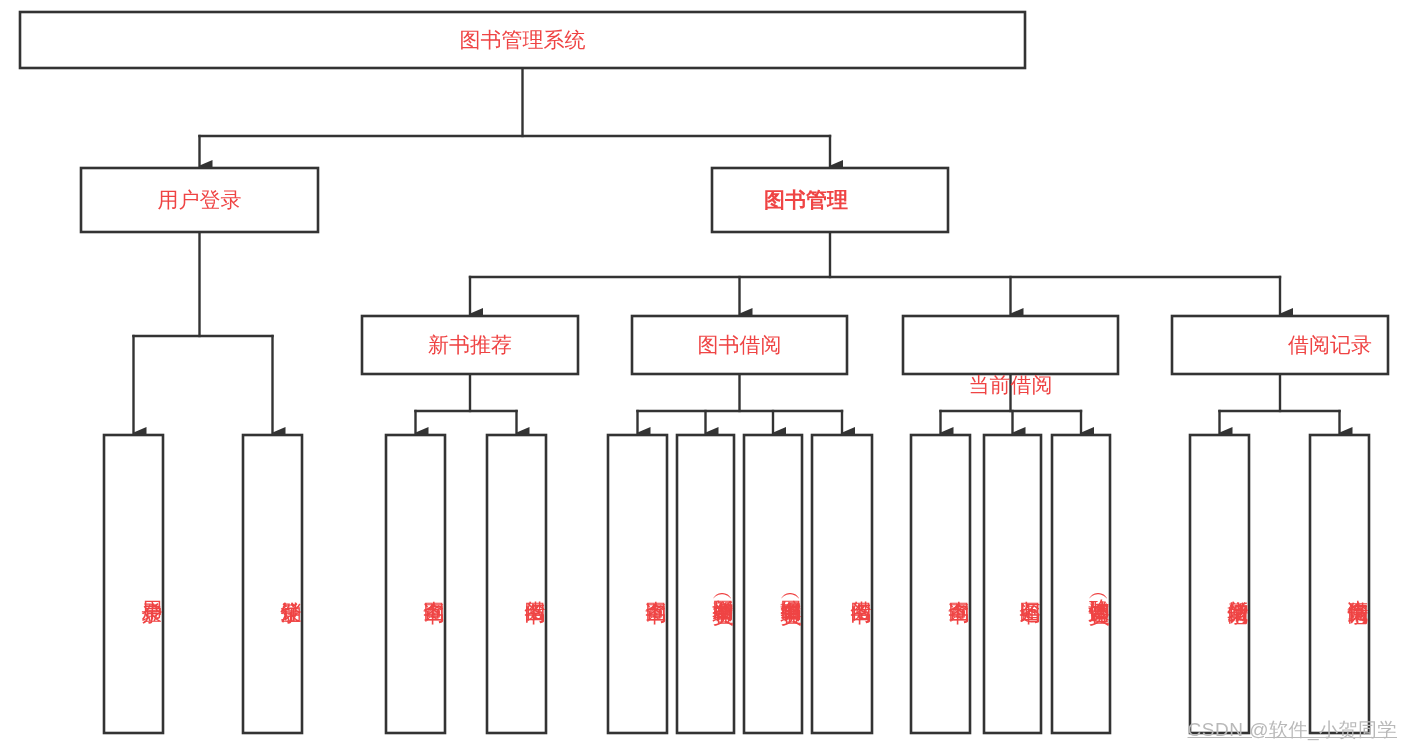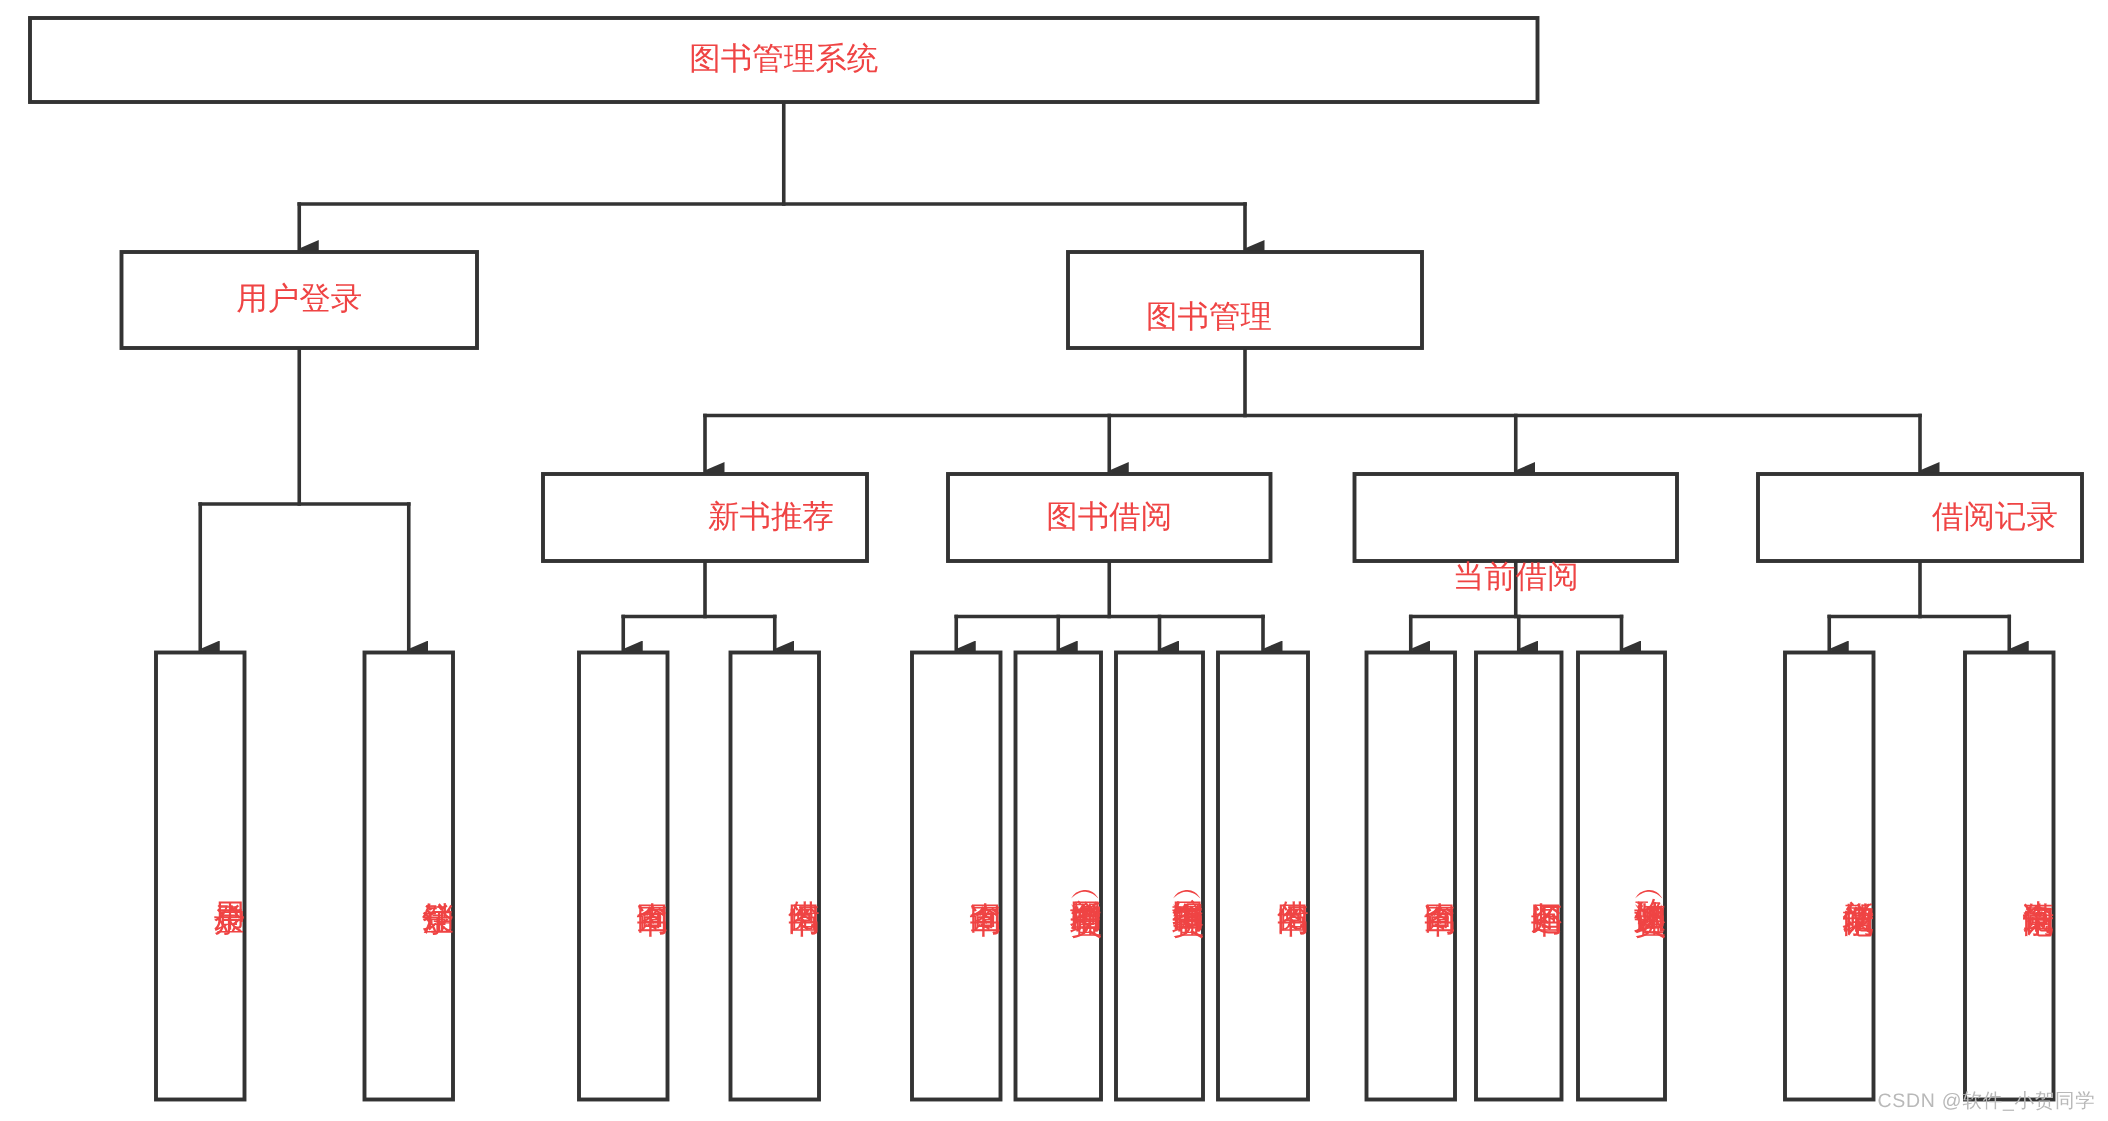--- a/index.html
+++ b/index.html
@@ -32,24 +32,25 @@
     letter-spacing:1px;
     line-height:1.0;
     align-items:flex-start;
     padding-top:4px;
     box-sizing:border-box;
   }
   .watermark{
     position:absolute;
     right:8px;bottom:4px;
     color:#b9b9b9;
-    font-size:13px;
+    font-size:19px;
     letter-spacing:0.5px;
     white-space:nowrap;
     pointer-events:none;
+    text-decoration:underline;
   }
 </style>
 </head>
 <body>
 
 <div id="diagram-root">
 
   <svg class="diagram-canvas" viewBox="0 0 1405 747">
     <defs>
       <marker id="arrow" viewBox="0 0 12 14" refX="6" refY="13" markerWidth="12" markerHeight="14" orient="auto-start-reverse" markerUnits="userSpaceOnUse">
@@ -112,22 +113,22 @@
         <rect x="984" y="435" width="57" height="298" class="node-box"></rect>
         <rect x="1052" y="435" width="58" height="298" class="node-box"></rect>
         <rect x="1190" y="435" width="59" height="298" class="node-box"></rect>
         <rect x="1310" y="435" width="59" height="298" class="node-box"></rect>
       </g>
   </svg>
 
   <div id="labels-layer">
       <div class="node-label" style="left: 20px; top: 12px; width: 1005px; height: 56px;">图书管理系统</div>
       <div class="node-label" style="left: 81px; top: 168px; width: 237px; height: 64px;">用户登录</div>
-      <div class="node-label" style="left: 712px; top: 180px; width: 188px; height: 64px;">图书管理</div>
-      <div class="node-label" style="left: 362px; top: 316px; width: 216px; height: 58px; margin-left: 44px;">新书推荐</div>
+      <div class="node-label" style="left: 712px; top: 168px; width: 188px; height: 64px; font-weight: bold;">图书管理</div>
+      <div class="node-label" style="left: 362px; top: 316px; width: 216px; height: 58px;">新书推荐</div>
       <div class="node-label" style="left: 632px; top: 316px; width: 215px; height: 58px;">图书借阅</div>
       <div class="node-label" style="left: 903px; top: 316px; width: 215px; height: 58px; margin-top: 40px;">当前借阅</div>
       <div class="node-label" style="left: 1222px; top: 316px; width: 216px; height: 58px;">借阅记录</div>
       <div class="node-label vertical" style="left: 104px; top: 435px; width: 59px; height: 298px;">用户登录</div>
       <div class="node-label vertical" style="left: 243px; top: 435px; width: 59px; height: 298px;">注销登录</div>
       <div class="node-label vertical" style="left: 386px; top: 435px; width: 59px; height: 298px;">查询图书</div>
       <div class="node-label vertical" style="left: 487px; top: 435px; width: 59px; height: 298px;">借阅图书</div>
       <div class="node-label vertical" style="left: 608px; top: 435px; width: 59px; height: 298px;">查询图书</div>
       <div class="node-label vertical" style="left: 677px; top: 435px; width: 57px; height: 298px;">新增图书（管理员）</div>
       <div class="node-label vertical" style="left: 744px; top: 435px; width: 58px; height: 298px;">编辑图书（管理员）</div>

